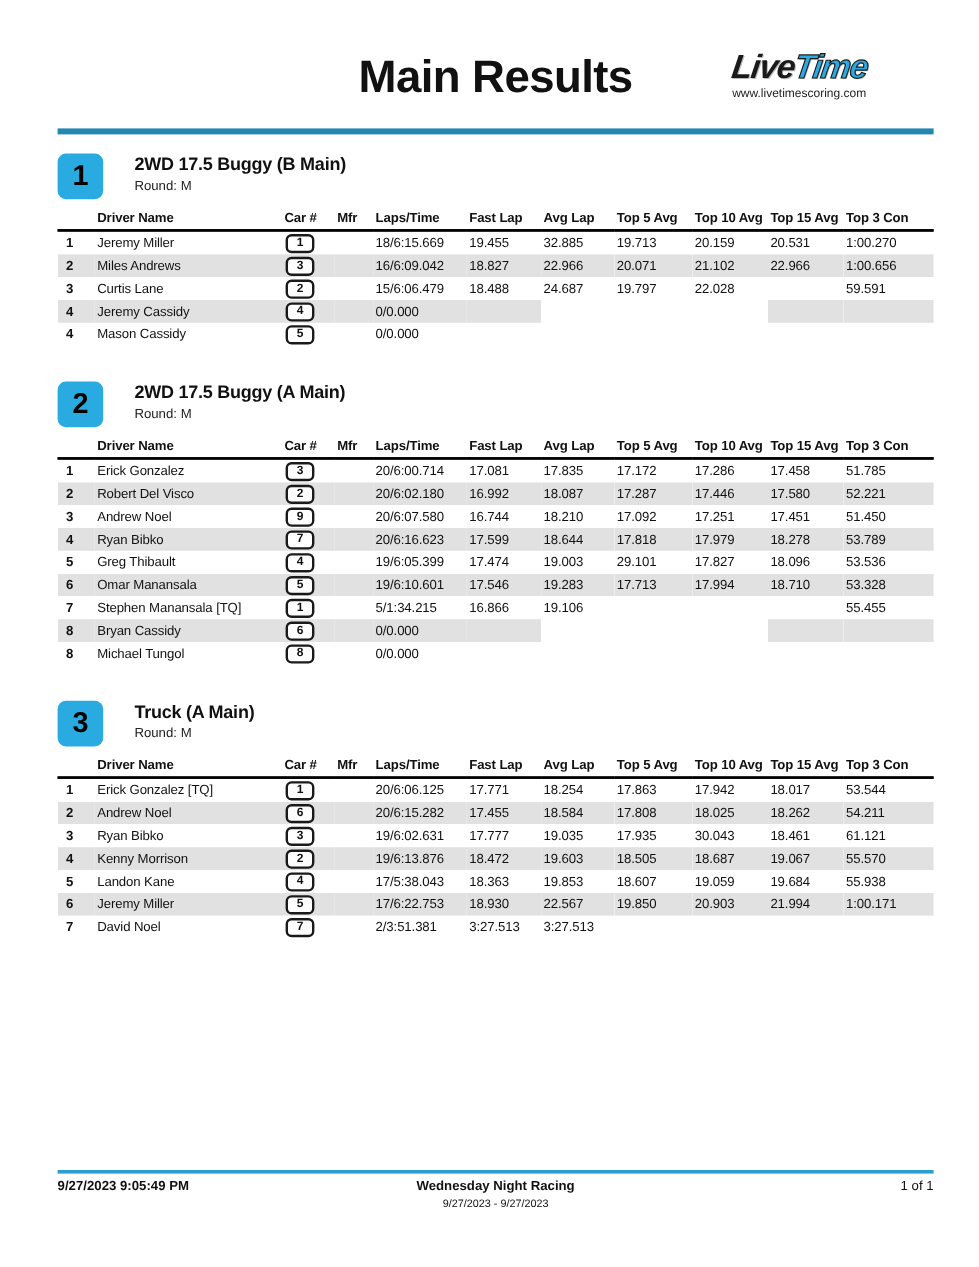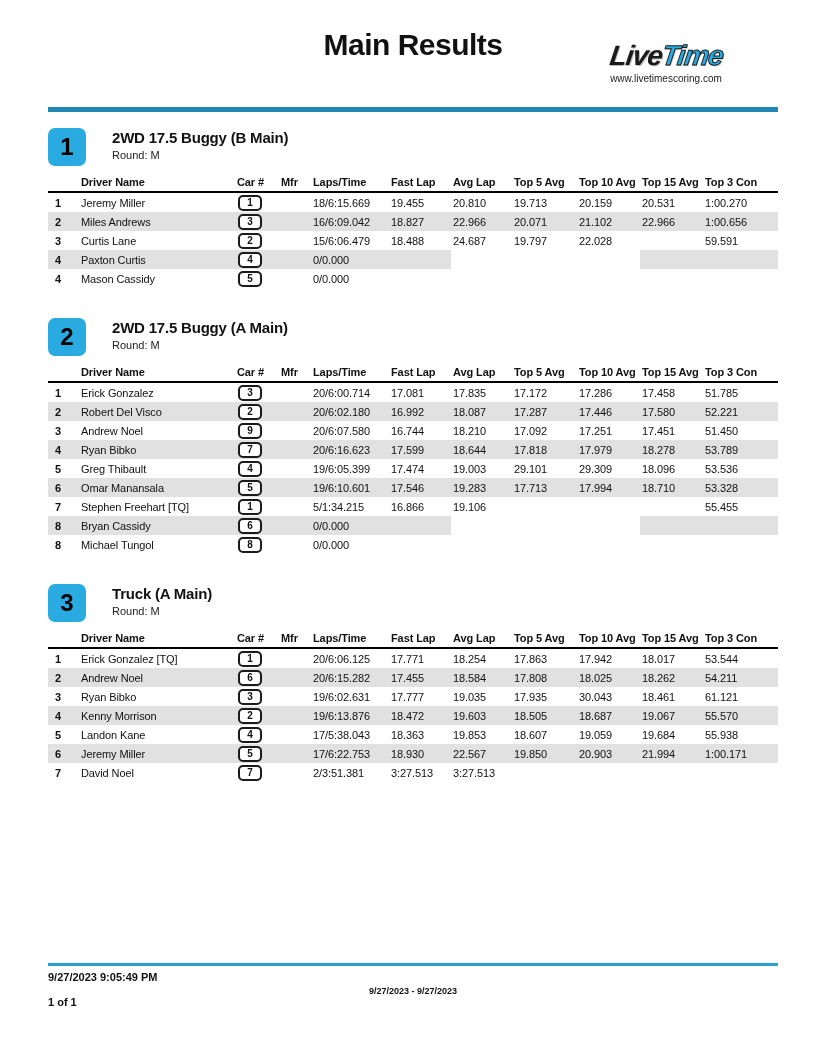--- a/index.html
+++ b/index.html
@@ -4,22 +4,22 @@
 <style>
   html,body{margin:0;padding:0;background:#888;}
   .page{
     width:816px;height:1056px;margin:0 auto;background:#fff;position:relative;
     font-family:"Liberation Sans",sans-serif;color:#111;overflow:hidden;
   }
   .content{padding:0 38px 0 48px;}
   
   .hdr{position:relative;height:102px;}
   .page-title{
-    text-align:center;font-size:30px;font-weight:bold;letter-spacing:-0.5px;
-    padding-top:28px;
+    text-align:center;font-size:38px;font-weight:bold;letter-spacing:-0.5px;
+    padding-top:44px;
   }
   .logo{position:absolute;right:14px;top:40px;width:196px;text-align:center;}
   .logo-text{
     font-style:italic;font-weight:bold;font-size:28px;letter-spacing:-1px;
     transform:skewX(-8deg);display:inline-block;white-space:nowrap;
     text-shadow:1px 1px 0 #bbb;
   }
   .logo-live{color:#1a1a1a;}
   .logo-time{color:#29ABE2;-webkit-text-stroke:1px #1a1a1a;}
   .logo-url{font-size:10px;color:#222;margin-top:1px;}
@@ -53,26 +53,26 @@
   tr.alt td{background:#E1E1E1;}
   tr.alt td.gap{background:#fff;}
   .badge{
     display:inline-block;min-width:12px;padding:0 4px;margin-left:1px;
     border:2px solid #1a1a1a;border-radius:5px;background:#fff;
     font-weight:bold;font-size:10px;line-height:12px;text-align:center;
   }
   
   .footer{position:absolute;left:48px;right:38px;bottom:48px;}
   .footer-rule{height:3px;background:#2B9FD0;}
-  .footer-row{display:flex;margin-top:5px;flex-direction:column;}
+  .footer-row{display:flex;margin-top:5px;}
   .footer-left{width:220px;font-size:11px;font-weight:bold;}
   .footer-center{flex:1;text-align:center;}
   .footer-event{font-size:11px;font-weight:bold;}
-  .footer-dates{font-size:9px;font-weight:bold;margin-top:3px;}
-  .footer-right{width:220px;font-size:11px;font-weight:bold;}
+  .footer-dates{font-size:9px;font-weight:normal;margin-top:3px;}
+  .footer-right{width:220px;text-align:right;font-size:11px;font-weight:normal;}
 </style>
 </head>
 <body>
 
 <div class="page">
   <div class="content">
     <div class="hdr">
       <div class="page-title">Main Results</div>
       <div class="logo">
         <div class="logo-text"><span class="logo-live">Live</span><span class="logo-time">Time</span></div>
@@ -120,21 +120,21 @@
               </tr>
       </thead>
       <tbody>
   <tr>
     <td class="pos">1</td>
     <td>Jeremy Miller</td>
     <td><span class="badge">1</span></td>
     <td></td>
     <td>18/6:15.669</td>
     <td>19.455</td>
-    <td>20.810</td>
+    <td>32.885</td>
     <td>19.713</td>
     <td>20.159</td>
     <td>20.531</td>
     <td>1:00.270</td>
   </tr>
 
   <tr class="alt">
     <td class="pos">2</td>
     <td>Miles Andrews</td>
     <td><span class="badge">3</span></td>
@@ -157,21 +157,21 @@
     <td>18.488</td>
     <td>24.687</td>
     <td>19.797</td>
     <td>22.028</td>
     <td></td>
     <td>59.591</td>
   </tr>
 
   <tr class="alt">
     <td class="pos">4</td>
-    <td>Paxton Curtis</td>
+    <td>Jeremy Cassidy</td>
     <td><span class="badge">4</span></td>
     <td></td>
     <td>0/0.000</td>
     <td></td>
     <td class="gap"></td>
     <td class="gap"></td>
     <td class="gap"></td>
     <td></td>
     <td></td>
   </tr>
@@ -289,42 +289,42 @@
 
   <tr>
     <td class="pos">5</td>
     <td>Greg Thibault</td>
     <td><span class="badge">4</span></td>
     <td></td>
     <td>19/6:05.399</td>
     <td>17.474</td>
     <td>19.003</td>
     <td>29.101</td>
-    <td>29.309</td>
+    <td>17.827</td>
     <td>18.096</td>
     <td>53.536</td>
   </tr>
 
   <tr class="alt">
     <td class="pos">6</td>
     <td>Omar Manansala</td>
     <td><span class="badge">5</span></td>
     <td></td>
     <td>19/6:10.601</td>
     <td>17.546</td>
     <td>19.283</td>
     <td>17.713</td>
     <td>17.994</td>
     <td>18.710</td>
     <td>53.328</td>
   </tr>
 
   <tr>
     <td class="pos">7</td>
-    <td>Stephen Freehart [TQ]</td>
+    <td>Stephen Manansala [TQ]</td>
     <td><span class="badge">1</span></td>
     <td></td>
     <td>5/1:34.215</td>
     <td>16.866</td>
     <td>19.106</td>
     <td></td>
     <td></td>
     <td></td>
     <td>55.455</td>
   </tr>
@@ -499,18 +499,19 @@
     </table>
   </div>
 </div>
   </div>
 
   <div class="footer">
     <div class="footer-rule" style="background: rgb(43, 159, 208);"></div>
     <div class="footer-row">
       <div class="footer-left">9/27/2023 9:05:49 PM</div>
       <div class="footer-center">
+        <div class="footer-event">Wednesday Night Racing</div>
         <div class="footer-dates">9/27/2023 - 9/27/2023</div>
       </div>
       <div class="footer-right">1 of 1</div>
     </div>
   </div>
 </div>
 
 </body></html>

